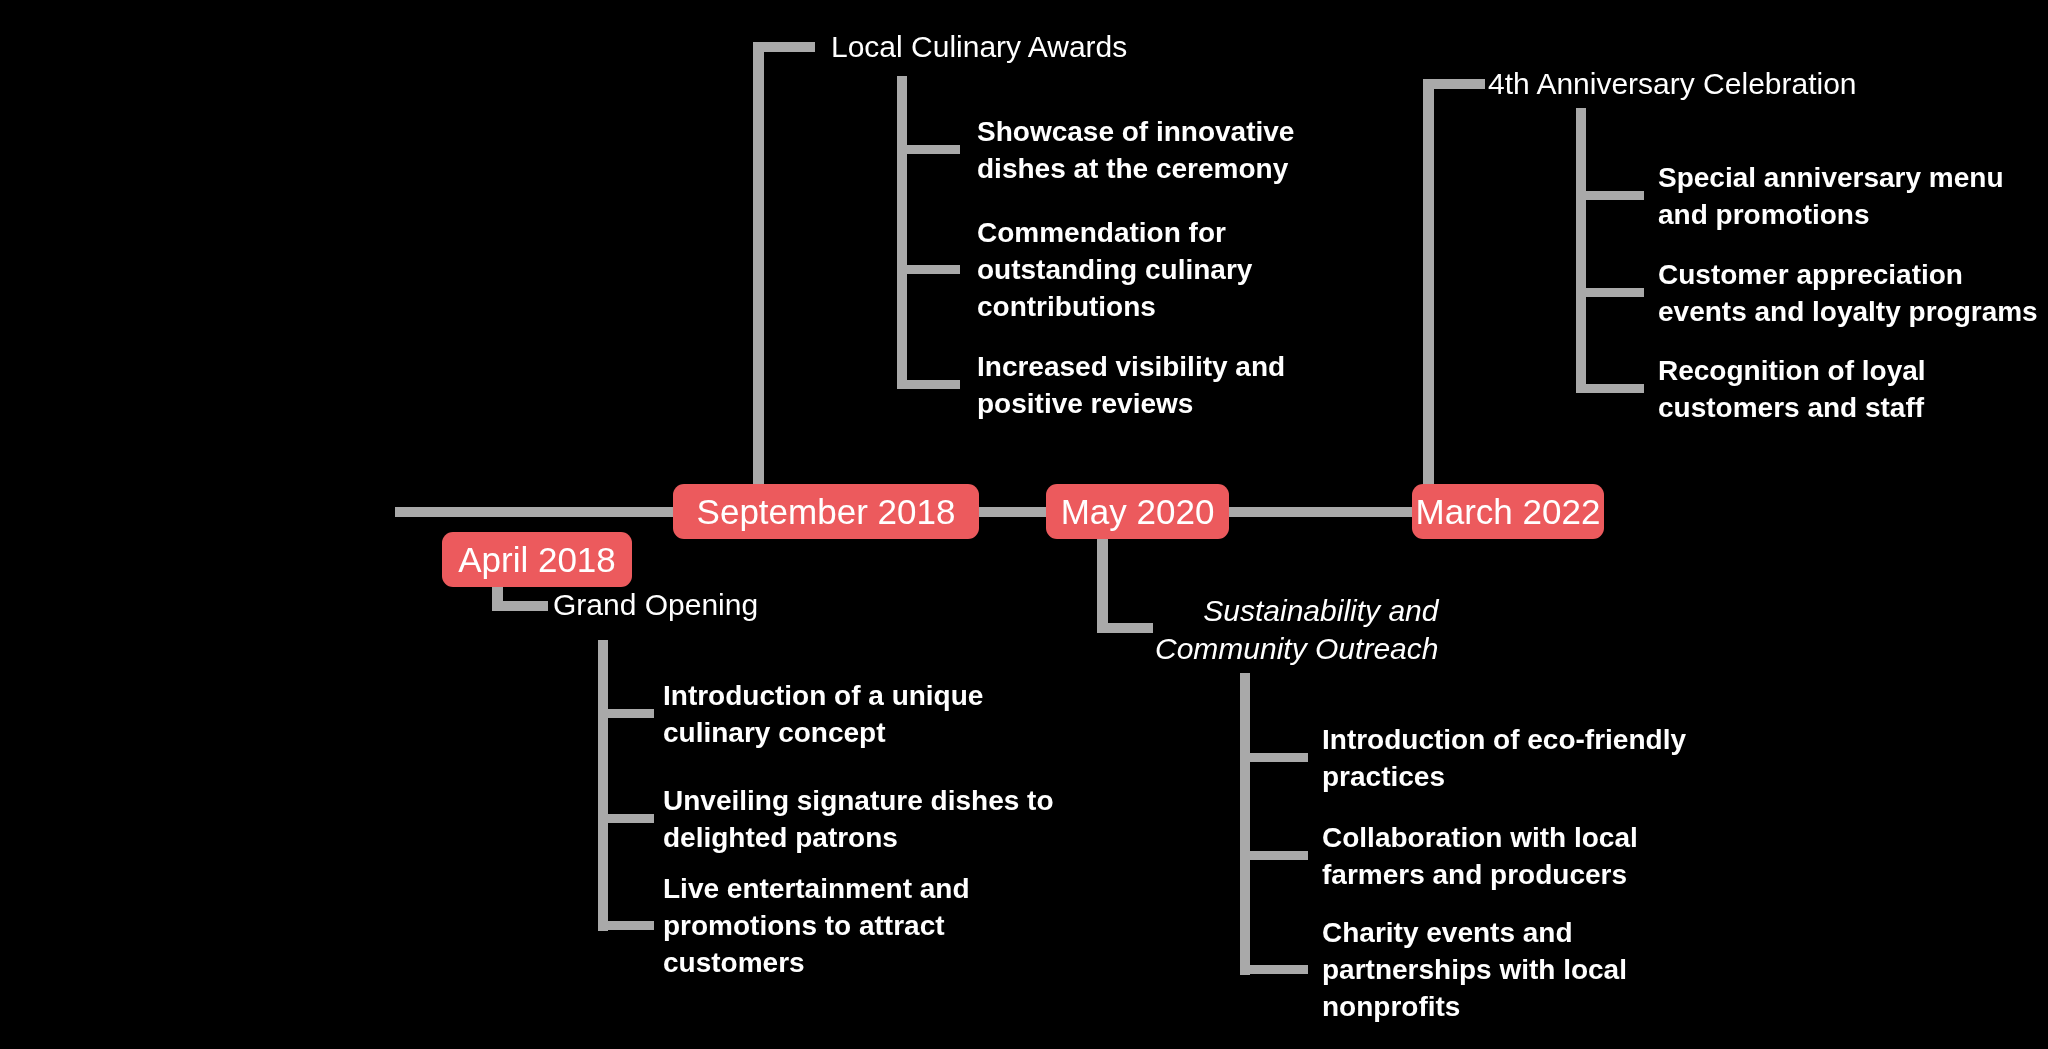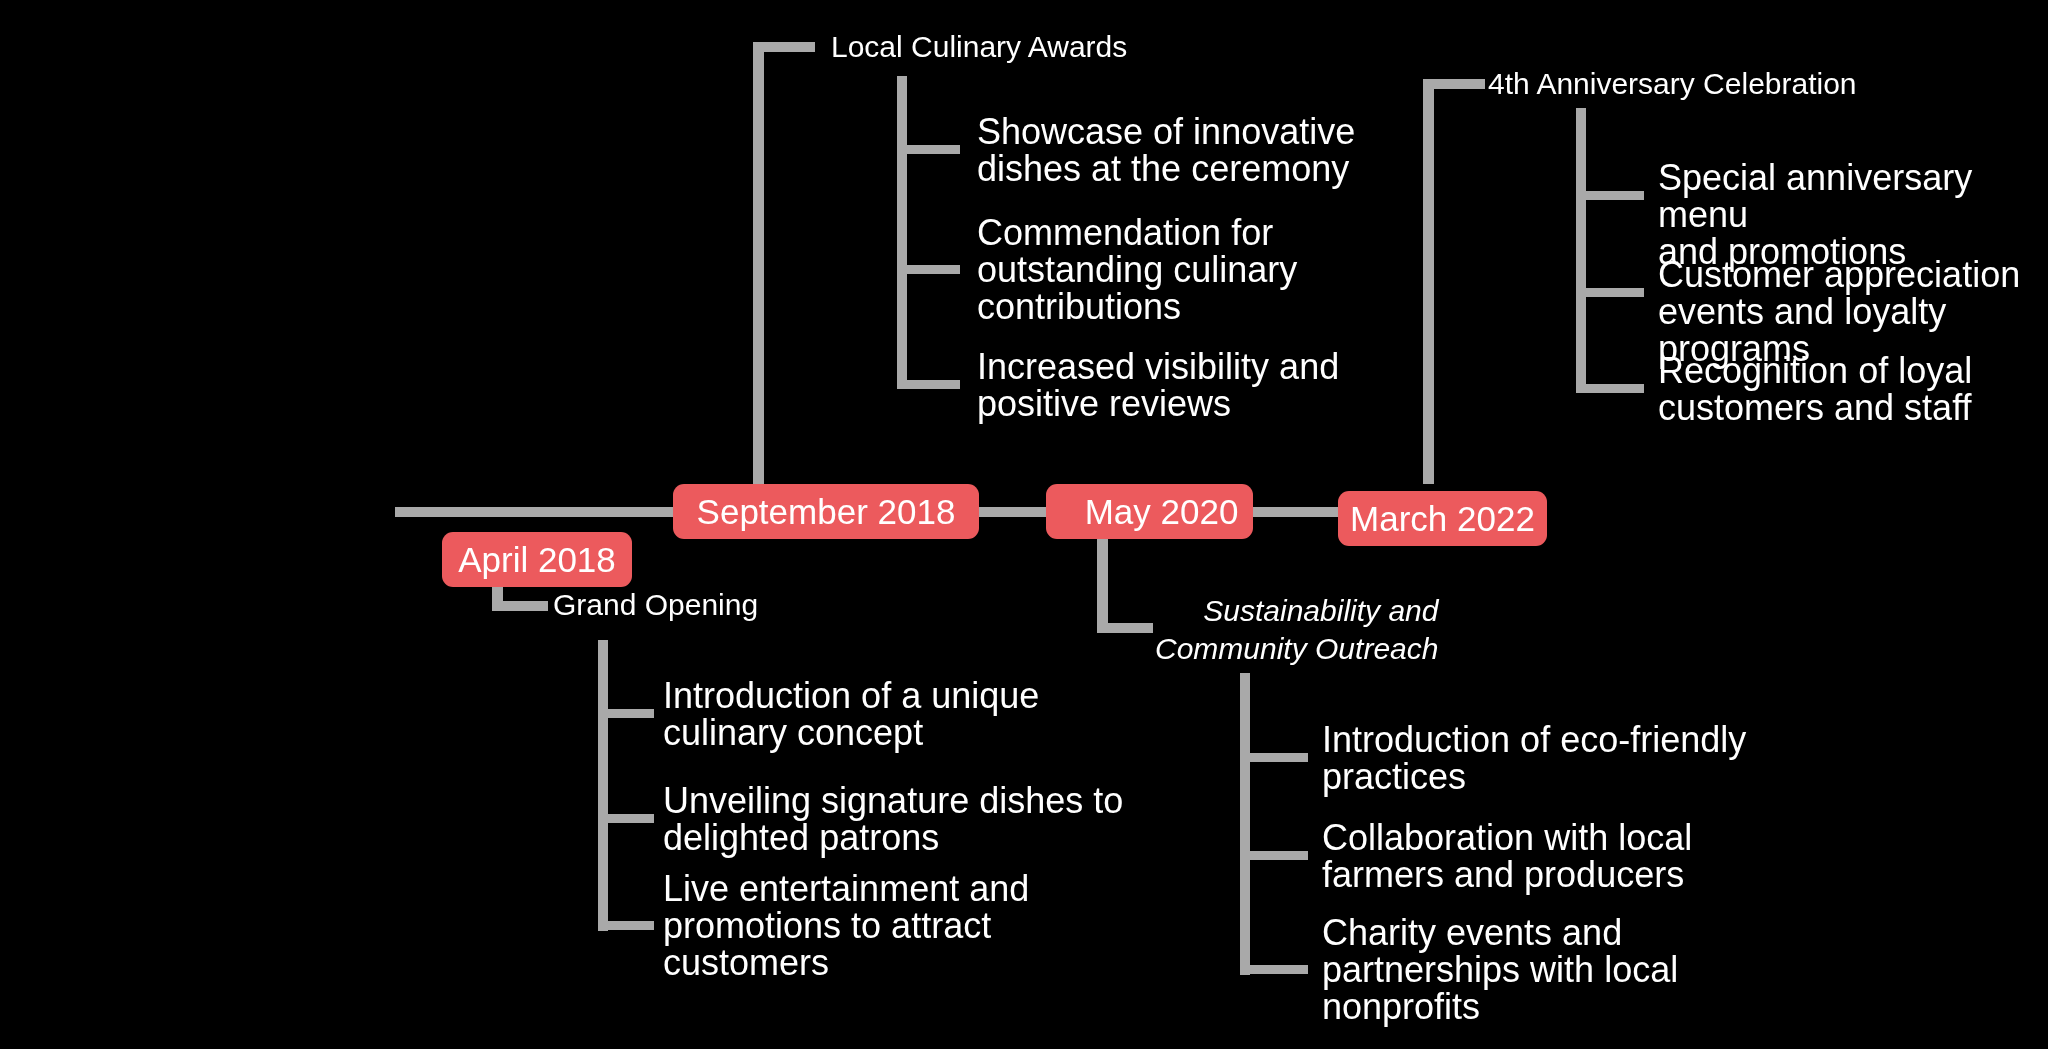--- a/index.html
+++ b/index.html
@@ -14,22 +14,22 @@
     display:flex;align-items:center;justify-content:center;text-align:center;
     color:#F0535A;font-size:46px;font-weight:700;line-height:54px;white-space:pre-line;
   }
   .date-box{
     position:absolute;top:484px;height:55px;background:#EC5A5D;border-radius:11px;z-index:2;
     display:flex;align-items:center;justify-content:center;
     color:#FFFFFF;font-size:35px;font-weight:400;
   }
   #box-april{left:442px;width:190px;margin-top:48px;}
   #box-sept{left:673px;width:306px;}
-  #box-may{left:1046px;width:183px;padding-left:24px;}
-  #box-march{left:1338px;width:209px;margin-top:7px;}
+  #box-may{left:1046px;width:183px;}
+  #box-march{left:1412px;width:192px;}
 
   
   #spine{left:395px;top:507px;width:1085px;height:10px;z-index:1;}
 
   
   #sept-v{left:753px;top:42px;width:11px;height:442px;}
   #sept-stub{left:753px;top:42px;width:62px;height:10px;}
   #march-v{left:1423px;top:79px;width:11px;height:405px;}
   #march-stub{left:1423px;top:79px;width:62px;height:10px;}
   #april-v{left:492px;top:539px;width:11px;height:72px;}
@@ -61,22 +61,22 @@
   .event-label{
     position:absolute;color:#FFFFFF;font-size:30px;line-height:38px;
     white-space:pre-line;z-index:2;text-align:right;
   }
   #lbl-lca{left:831px;top:28px;}
   #lbl-ann{left:1488px;top:65px;}
   #lbl-go{left:553px;top:586px;}
   #lbl-sus{left:1155px;top:592px;font-style:italic;}
 
   .detail{
-    position:absolute;color:#FFFFFF;font-size:36px;line-height:37px;
-    white-space:pre-line;z-index:2;
+    position:absolute;color:#FFFFFF;font-size:28px;line-height:37px;
+    white-space:pre-line;z-index:2;font-weight:bold;
   }
   #lca-d1{left:977px;top:113px;}
   #lca-d2{left:977px;top:214px;}
   #lca-d3{left:977px;top:348px;}
 
   #ann-d1{left:1658px;top:159px;}
   #ann-d2{left:1658px;top:256px;}
   #ann-d3{left:1658px;top:352px;}
 
   #go-d1{left:663px;top:677px;}

